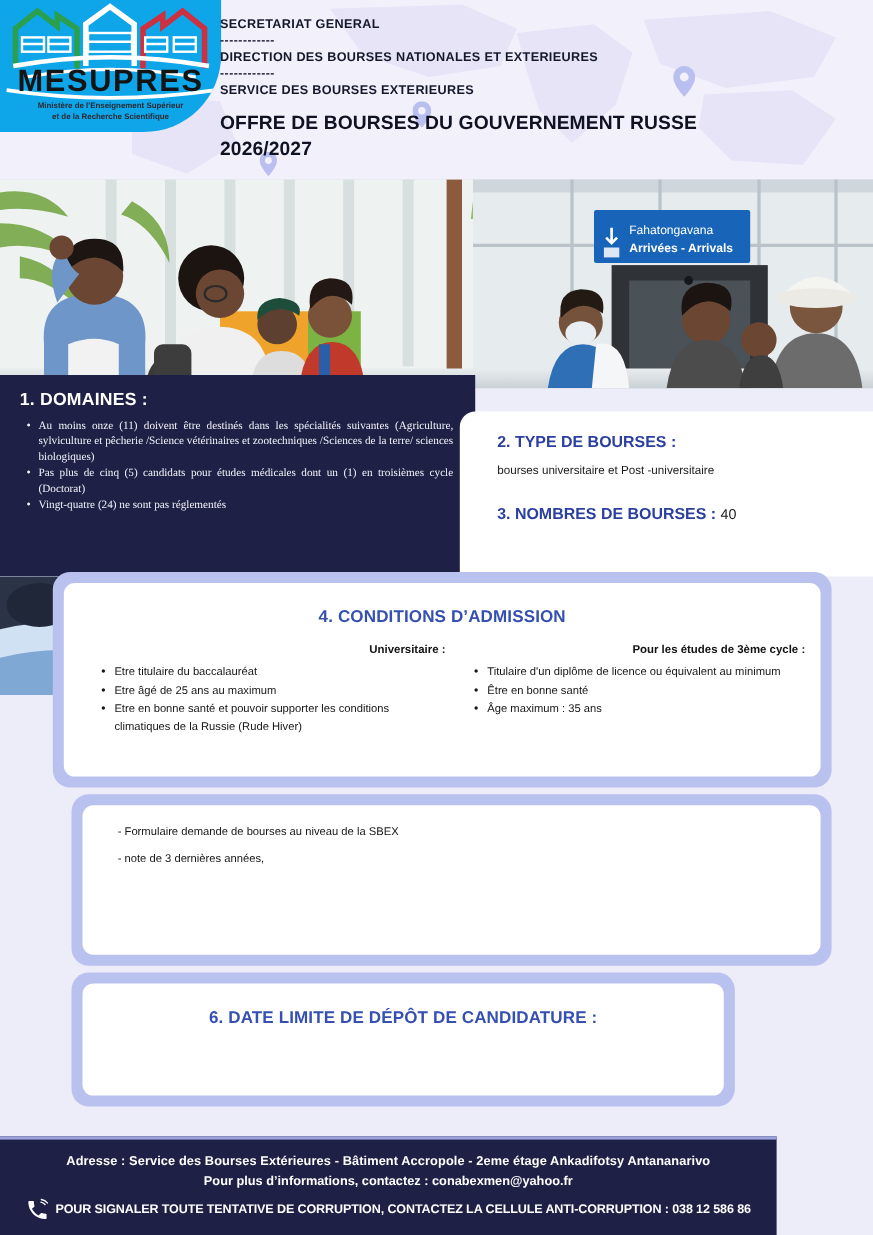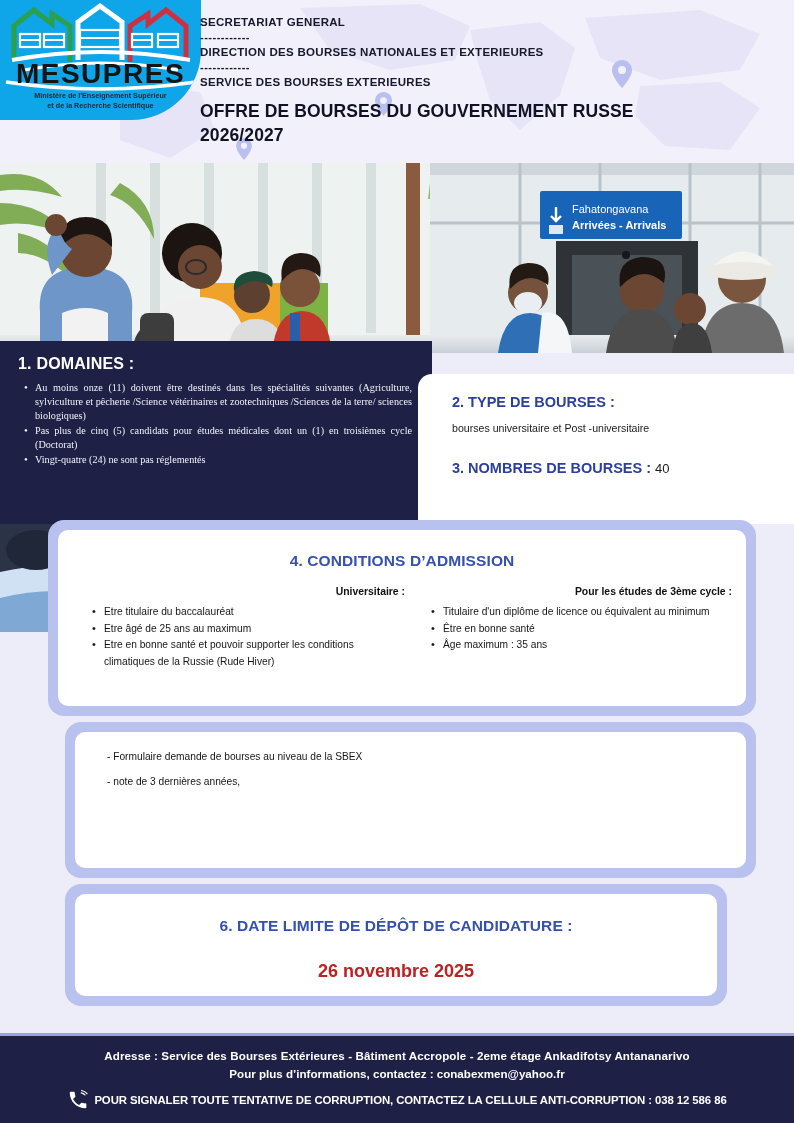--- a/index.html
+++ b/index.html
@@ -178,21 +178,21 @@
     color: #1b1b1b;
     font-weight: normal;
     font-size: 13px;
   }
 
   
   .card4 { left: 48px; top: 520px; width: 708px; height: 196px; }
   
   .card5 { left: 65px; top: 722px; width: 691px; height: 156px; }
   
-  .card6 { left: 65px; top: 884px; width: 662px; height: 122px; }
+  .card6 { left: 65px; top: 884px; width: 603px; height: 122px; }
 
   .sec-title {
     text-align: center;
     color: #3550b0;
     font-weight: bold;
     font-size: 15.5px;
     letter-spacing: .1px;
   }
   .sec-title-4 { margin-top: 22px; }
   .sec-title-5 { margin-top: 18px; }
@@ -245,21 +245,21 @@
     color: #bb2222;
     font-weight: bold;
     font-size: 18px;
     margin-top: 26px;
   }
 
   
   .footer {
     position: absolute;
     left: 0; bottom: 0;
-    width: 794px; height: 90px;
+    width: 706px; height: 90px;
     background: #1e2145;
     border-top: 3px solid #9aa3dd;
   }
   .f1 {
     color: #ffffff;
     font-size: 11.6px;
     font-weight: bold;
     text-align: center;
     margin-top: 13px;
     letter-spacing: .1px;
@@ -546,21 +546,20 @@
         <div>- Formulaire  demande de bourses au niveau de la SBEX</div>
         <div>- note de 3 dernières années,</div>
 
       </div>
     </div>
   </div>
 
   <div class="card-outer card6">
     <div class="card-inner">
       <div class="sec-title sec-title-6">6. DATE LIMITE DE DÉPÔT DE CANDIDATURE :</div>
-      <div class="deadline">26 novembre 2025</div>
     </div>
   </div>
 
   <div class="footer">
     <div class="f1">Adresse : Service des Bourses Extérieures - Bâtiment Accropole - 2eme étage Ankadifotsy Antananarivo</div>
     <div class="f2">Pour plus d’informations, contactez : conabexmen@yahoo.fr</div>
     <div class="f3-row">
       <svg class="phone-icon" width="22" height="22" viewBox="0 0 24 24">
         <path d="M6.6 10.8c1.4 2.8 3.8 5.2 6.6 6.6l2.2-2.2c.3-.3.7-.4 1-.2 1.2.4 2.4.6 3.7.6.6 0 1 .4 1 1V20c0 .6-.4 1-1 1C10.6 21 3 13.4 3 4c0-.6.4-1 1-1h3.5c.6 0 1 .4 1 1 0 1.3.2 2.5.6 3.7.1.3 0 .7-.2 1l-2.3 2.1z" fill="#ffffff"></path>
         <path d="M15.5 4.2c1.6.3 3 1.1 4.1 2.3" fill="none" stroke="#ffffff" stroke-width="1.3" stroke-linecap="round"></path>

